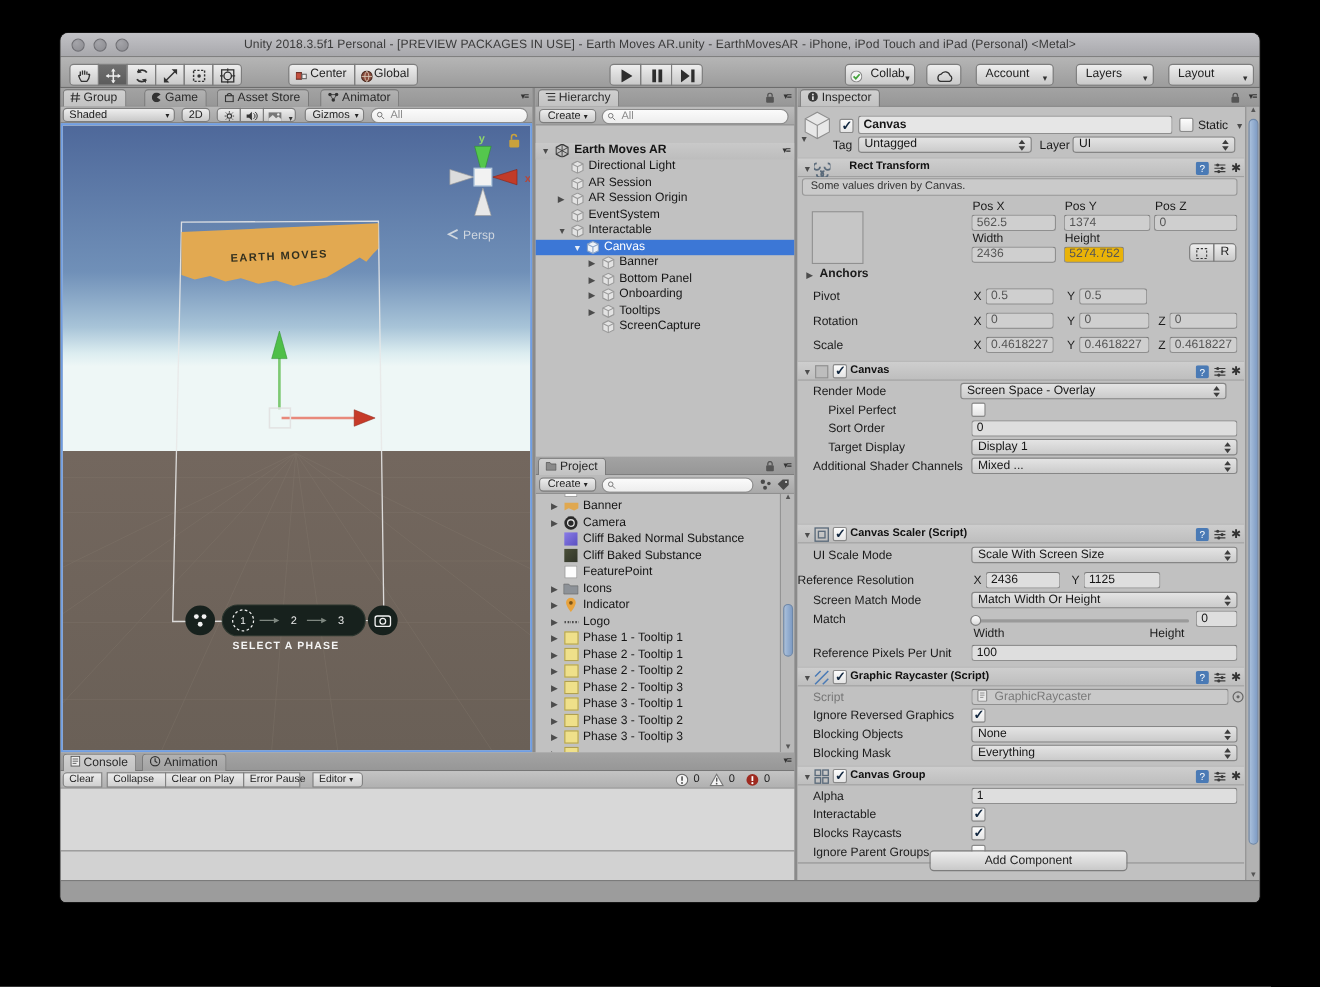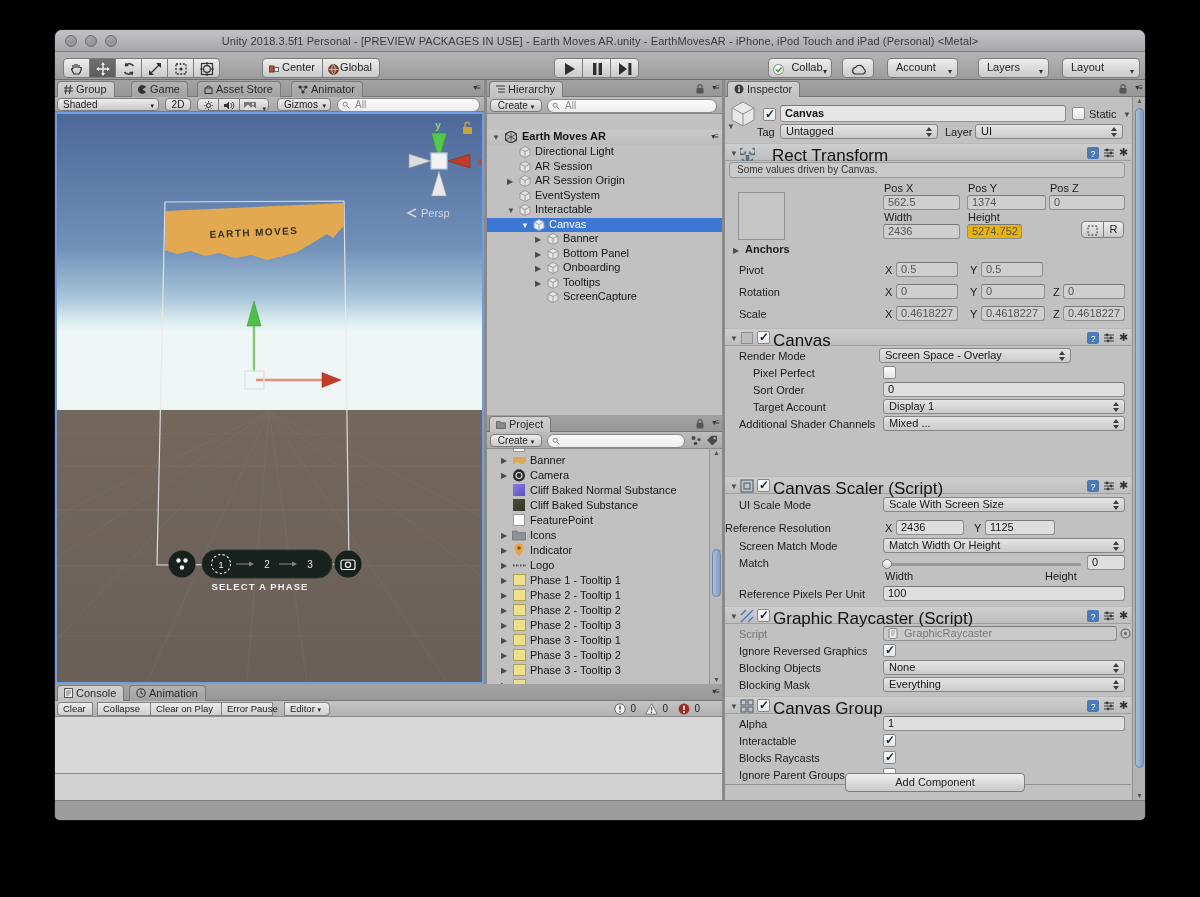--- a/index.html
+++ b/index.html
@@ -23,21 +23,21 @@
 .fld{position:absolute;height:15px;background:#dedede;border:1px solid #8f8f8f;border-top-color:#797979;border-radius:3px;font-size:11px;color:#151515;padding:0 4px;line-height:13px;white-space:nowrap;overflow:hidden}
 .dd{position:absolute;height:15px;background:linear-gradient(#e4e4e4,#cbcbcb);border:1px solid #868686;border-radius:3px;font-size:11px;color:#151515;padding:0 14px 0 5px;line-height:13px;white-space:nowrap;overflow:hidden}
 .ud{position:absolute;right:4px;top:2px;width:7px;height:10px}
 .ud i{position:absolute;left:0;width:0;height:0;border-left:3.5px solid transparent;border-right:3.5px solid transparent}
 .ud i.u{top:0;border-bottom:4px solid #3d3d3d}.ud i.d{bottom:0;border-top:4px solid #3d3d3d}
 .cb{position:absolute;width:13px;height:13px;background:linear-gradient(#fdfdfd,#e4e4e4);border:1px solid #8a8a8a;border-radius:2px}
 .cb.on::after{content:"\2713";position:absolute;left:1px;top:-2px;font-size:12px;font-weight:bold;color:#10263f}
 .fold{position:absolute;font-size:8px;color:#4c4c4c}
 .hr{position:absolute;left:0;height:1px;background:#929292}
 .chead{position:absolute;left:0;width:406px;height:18px;background:linear-gradient(#cecece,#bebebe);border-bottom:1px solid #a0a0a0;border-top:1px solid #b9b9b9}
-.ct{position:absolute;top:2px;font-size:17px;font-weight:normal;color:#111;white-space:nowrap}
+.ct{position:absolute;top:2px;font-size:10px;font-weight:bold;color:#111;white-space:nowrap}
 .hico{position:absolute;top:2px}
 .srch{position:absolute;height:14px;background:linear-gradient(#fbfbfb,#ededed);border:1px solid #8b8b8b;border-radius:8px;font-size:10px;color:#8a8a8a;line-height:12px;padding-left:17px}
 .mag{position:absolute;left:4px;top:2px;width:8px;height:8px}
 .hrow{position:absolute;left:0;width:100%;height:14.5px;font-size:11px;color:#151515;white-space:nowrap}
 .hrow .nm{position:absolute;top:0px}
 .prow{position:absolute;left:0;width:100%;height:15px;font-size:11px;color:#151515;white-space:nowrap}
 .cube{position:absolute;width:12px;height:12px}
 .sq{position:absolute}
 .badge{position:absolute;font-size:10px;color:#222}
 .consbtn{position:absolute;top:1px;height:14px;background:linear-gradient(#ececec,#cfcfcf);border:1px solid #828282;font-size:9.5px;color:#222;line-height:12px;padding:0 5px;white-space:nowrap}
@@ -649,29 +649,29 @@
         </svg>
       <svg class="hico" style="left:378px;top:3px" width="12" height="12" viewBox="0 0 12 12">
           <path d="M1 3 H11 M1 6 H11 M1 9 H11" stroke="#3a3a3a"></path>
           <circle cx="4" cy="3" r="1.4" fill="#3a3a3a"></circle>
           <circle cx="8" cy="6" r="1.4" fill="#3a3a3a"></circle>
           <circle cx="5" cy="9" r="1.4" fill="#3a3a3a"></circle>
         </svg>
       <span class="a gear" style="left:394px;top:2px">✱</span>
     </div>
     <span class="lbl" style="left:14px;top:270px">Render Mode</span>
-    <div class="dd" style="left:154px;top:268px;width:192px"><span>Screen Space - Overlay</span><span class="ud">
+    <div class="dd" style="left:148px;top:268px;width:242px"><span>Screen Space - Overlay</span><span class="ud">
           <i class="u"></i>
           <i class="d"></i>
         </span></div>
     <span class="lbl" style="left:28px;top:287px">Pixel Perfect</span>
     <div class="cb" style="left:158px;top:286px"></div>
     <span class="lbl" style="left:28px;top:304px">Sort Order</span>
     <div class="fld" style="left:158px;top:302px;width:242px"><span>0</span></div>
-    <span class="lbl" style="left:28px;top:321px">Target Account</span>
+    <span class="lbl" style="left:28px;top:321px">Target Display</span>
     <div class="dd" style="left:158px;top:319px;width:242px"><span>Display 1</span><span class="ud">
           <i class="u"></i>
           <i class="d"></i>
         </span></div>
     <span class="lbl" style="left:14px;top:338px">Additional Shader Channels</span>
     <div class="dd" style="left:158px;top:336px;width:242px"><span>Mixed ...</span><span class="ud">
           <i class="u"></i>
           <i class="d"></i>
         </span></div>
 

